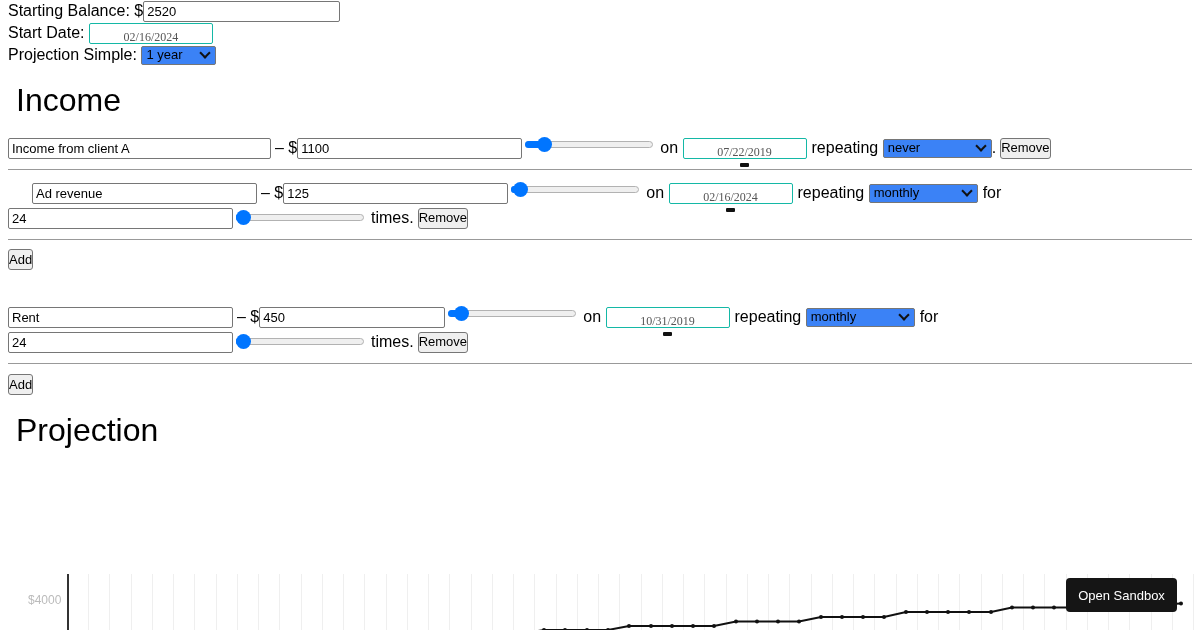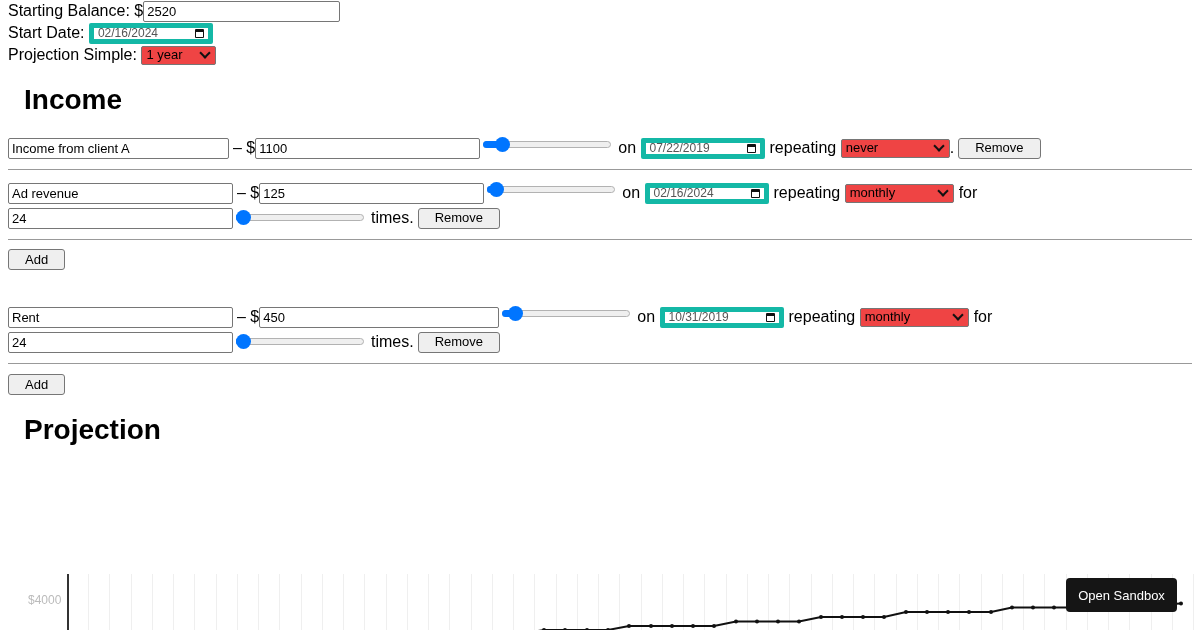--- a/index.html
+++ b/index.html
@@ -2,41 +2,41 @@
 <html><head>
 <meta charset="utf-8">
 <style>
   html, body { margin: 0; padding: 0; background: #ffffff; }
   body {
     width: 1200px; height: 630px; overflow: hidden; position: relative;
     font-family: "Liberation Sans", sans-serif; color: #000; font-size: 16px;
   }
   .wrap { padding: 0 8px; }
   h1 { font-size: 32px; font-weight: bold; margin: 21px 0 20px 0; line-height: 37px; }
-  h2 { font-size: 28px; font-weight: bold; margin: 16px; line-height: 28px; }
+  h2 { font-size: 32px; font-weight: normal; margin: 8px; line-height: 28px; }
   .row { line-height: 22px; height: 22px; display: flex; align-items: center; white-space: nowrap; }
   .txt { font-size: 16px; }
   input[type=text], .fake-input {
     box-sizing: border-box; height: 21px; border: 1px solid #767676; border-radius: 2px;
     font-family: "Liberation Sans", sans-serif; font-size: 13px; padding: 1px 3px; background: #fff; color:#000;
   }
   .date {
-    box-sizing: border-box; height: 21px; width: 124px; border: 5px solid #14b8a6; border-radius: 2px;
-    font-family: Liberation Sans, sans-serif; font-size: 12px; color: #555; padding: 2px 4px;
-    display: inline-flex; align-items: center; justify-content: space-between; background:#fff;
+    box-sizing: border-box; height: 21px; width: 124px; border: 1px solid #14b8a6; border-radius: 2px;
+    font-family: Liberation Serif, serif; font-size: 12px; color: #555; padding: 2px 4px;
+    display: inline-flex; align-items: center; justify-content: space-between; background:#fff;flex-direction:column;
   }
   .cal { width: 9px; height: 9px; border: 1.5px solid #111; border-top-width: 3px; border-radius: 1px; box-sizing: border-box; }
   .select {
     box-sizing: border-box; height: 19px; border: 1px solid #767676; border-radius: 2px;
-    font-size: 13px; padding: 0 4px; display: inline-flex; align-items: center; justify-content: space-between; background:#ef4444;
+    font-size: 13px; padding: 0 4px; display: inline-flex; align-items: center; justify-content: space-between; background:#3b82f6;
   }
   .chev { width: 6px; height: 6px; border-right: 2px solid #111; border-bottom: 2px solid #111; transform: rotate(45deg); margin-top: -4px; margin-right: 2px; }
   .btn {
     box-sizing: border-box; height: 21px; border: 1px solid #767676; border-radius: 3px; background: #efefef;
-    font-family: "Liberation Sans", sans-serif; font-size: 13px; padding: 0 16px; display: inline-flex; align-items: center;
+    font-family: "Liberation Sans", sans-serif; font-size: 13px; padding: 0 0; display: inline-flex; align-items: center;
   }
   .slider { position: relative; width: 128px; height: 16px; display: inline-block; }
   .slider .track { position: absolute; left: 0; right: 0; top: 4px; height: 7px; border: 1px solid #b2b2b2; border-radius: 4px; background: #efefef; box-sizing: border-box; }
   .slider .fill { position: absolute; left: 0; top: 4px; height: 7px; border-radius: 4px; background: #0075ff; }
   .slider .thumb { position: absolute; top: 0; width: 15px; height: 15px; border-radius: 50%; background: #0075ff; }
   hr { border: 0; border-top: 1px solid #999; margin: 0; }
   .abs { position: absolute; }
   .gridline { position: absolute; top: 574px; width: 1px; height: 56px; background: #efefef; }
   .tooltip-btn {
     position: absolute; left: 1066px; top: 578px; width: 111px; height: 34px; background: #151515; color: #fff;
@@ -64,21 +64,21 @@
     <span class="select" style="width:75px">
         <span>1 year</span>
         <span class="chev"></span>
       </span>
   </div>
 
   <h2 style="margin-top:20px">Income</h2>
 
   <div style="margin-top:22px">
     <div class="row" style="height:24px">
-      <input type="text" style="width: 221px;" value="Income from client A">
+      <input type="text" style="width: 263px;" value="Income from client A">
       <span class="txt" style="margin-left:4px">– $</span>
       <input type="text" style="width: 225px;" value="1100">
       <span class="slider" style="margin-left:3px;margin-top:-6px">
           <span class="track"></span>
           <span class="fill" style="width:16px"></span>
           <span class="thumb" style="left:12px"></span>
         </span>
       <span class="txt" style="margin-left:7px">on</span>&nbsp;
       <span class="date">
           <span>07/22/2019</span>
@@ -90,21 +90,21 @@
           <span class="chev"></span>
         </span>
       <span class="txt">.</span>
       <span class="btn" style="margin-left:4px">Remove</span>
     </div>
   </div>
   <hr style="margin-top:9px">
 
   <div style="margin-top:11px">
     <div class="row" style="height:24px">
-      <input type="text" style="width: 225px;" value="Ad revenue">
+      <input type="text" style="width: 225px; margin-left: 24px;" value="Ad revenue">
       <span class="txt" style="margin-left:4px">– $</span>
       <input type="text" style="width: 225px;" value="125">
       <span class="slider" style="margin-left:3px;margin-top:-6px">
           <span class="track"></span>
           <span class="fill" style="width:6px"></span>
           <span class="thumb" style="left:2px"></span>
         </span>
       <span class="txt" style="margin-left:7px">on</span>&nbsp;
       <span class="date">
           <span>02/16/2024</span>
@@ -129,21 +129,21 @@
     </div>
   </div>
   <hr style="margin-top:9px">
   <div style="margin-top:9px"><span class="btn">Add</span></div>
 
 
   <div style="margin-top:35px">
     <div class="row" style="height:24px">
       <input type="text" style="width: 225px;" value="Rent">
       <span class="txt" style="margin-left:4px">– $</span>
-      <input type="text" style="width: 240px;" value="450">
+      <input type="text" style="width: 186px;" value="450">
       <span class="slider" style="margin-left:3px;margin-top:-6px">
           <span class="track"></span>
           <span class="fill" style="width:10px"></span>
           <span class="thumb" style="left:6px"></span>
         </span>
       <span class="txt" style="margin-left:7px">on</span>&nbsp;
       <span class="date">
           <span>10/31/2019</span>
           <span class="cal"></span>
         </span>

